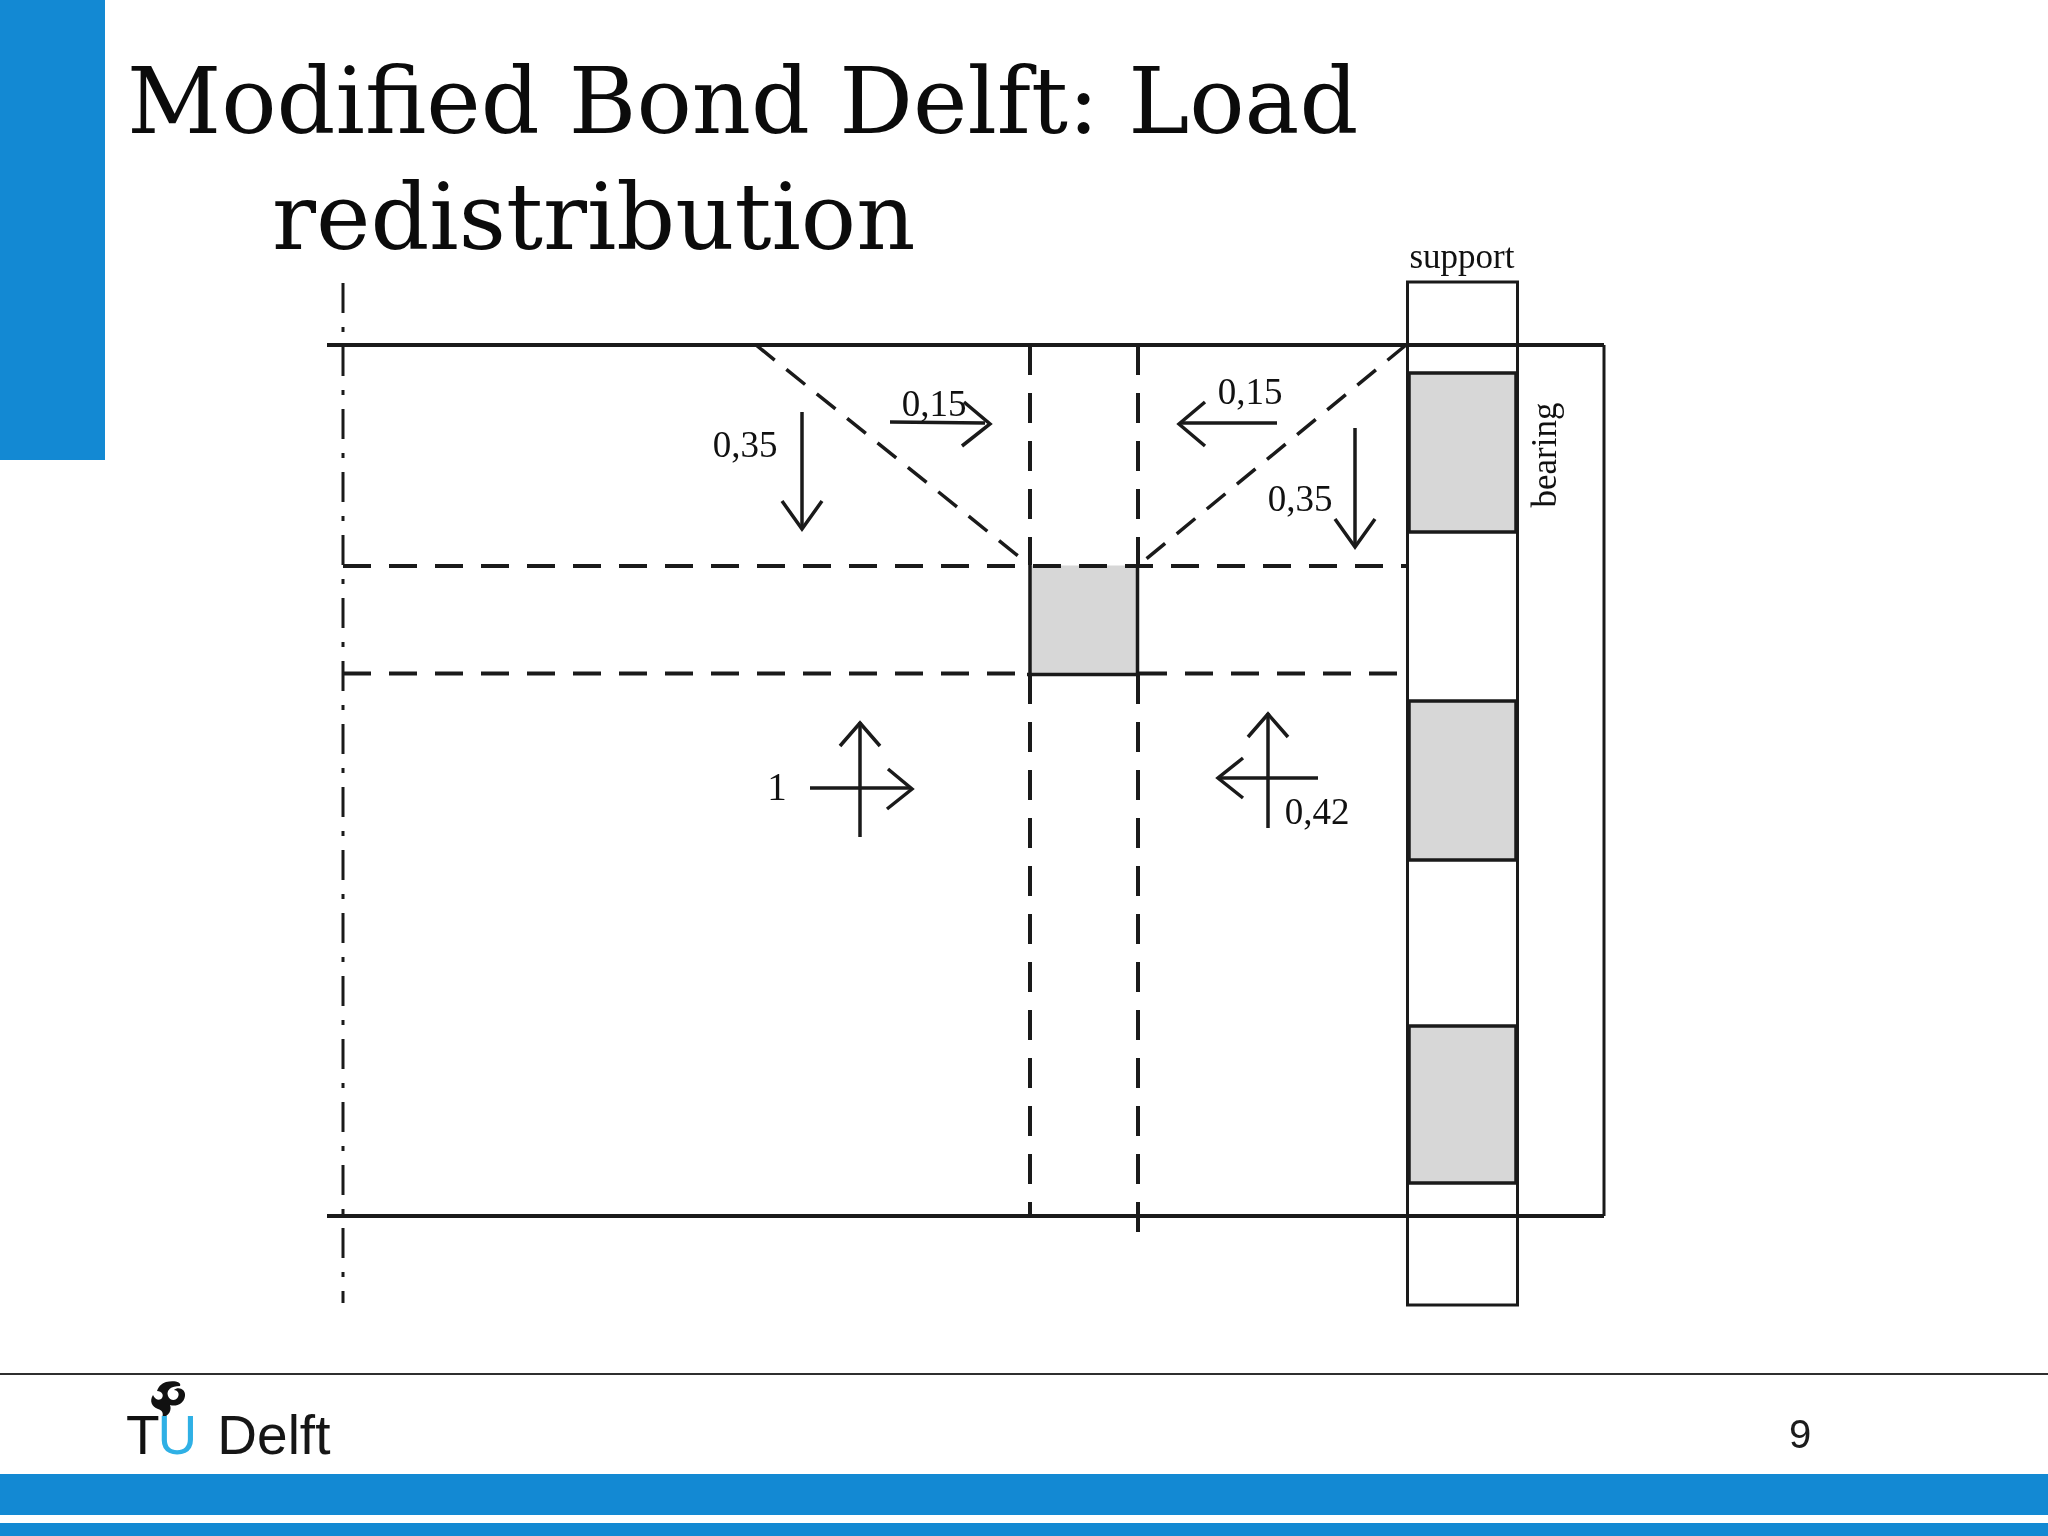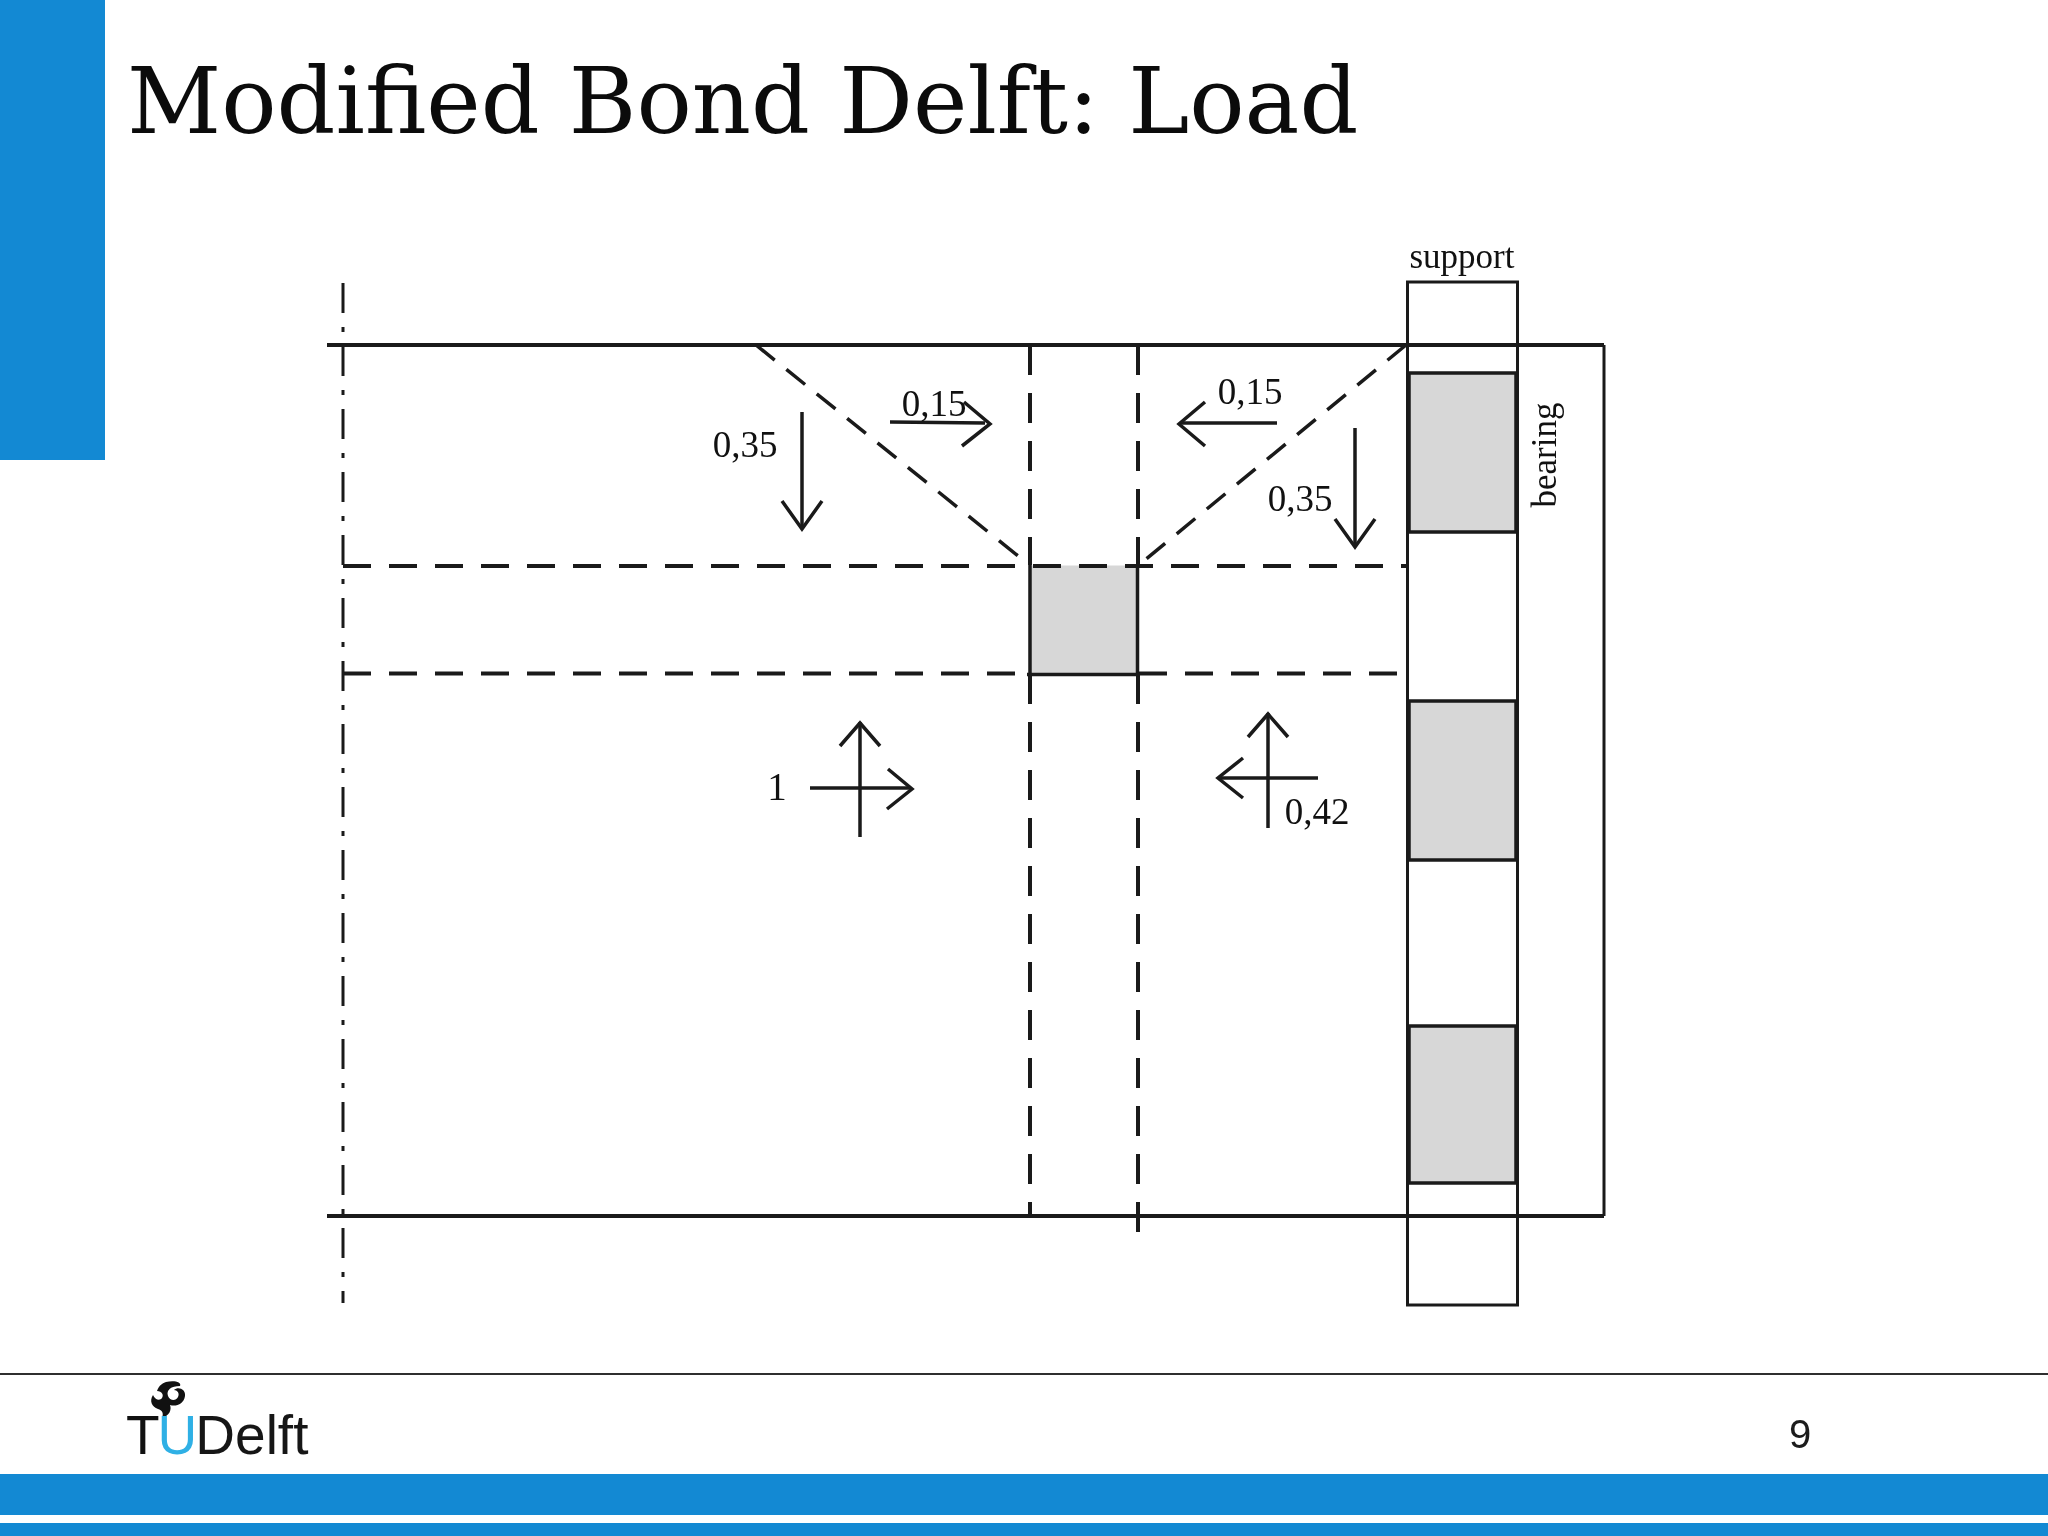--- a/index.html
+++ b/index.html
@@ -41,34 +41,35 @@
   .logo{
     position:absolute;left:126px;top:1380px;width:260px;height:88px;
   }
   .logo-flame{position:absolute;left:10px;top:0px;}
   .logo-text{
     position:absolute;left:0px;top:28px;
     font-size:55px;line-height:1;white-space:nowrap;
   }
   .logo-tu{font-weight:normal;color:#111;letter-spacing:-2px;}
   .logo-tu .u{color:#2fb0e5;}
-  .logo-delft{font-weight:normal;color:#161616;margin-left:0;letter-spacing:0px;}
+  .logo-delft{font-weight:normal;color:#161616;margin-left:22px;letter-spacing:0px;}
   .page-number{
     position:absolute;left:1789px;top:1414px;
     font-size:40px;color:#1c1c1c;line-height:1;
   }
 </style>
 </head>
 <body>
 
 <div class="slide">
 
   <div class="leftbar"></div>
 
   <div class="title-line title-1">Modified Bond Delft: Load</div>
+  <div class="title-line title-2">redistribution</div>
 
   <svg class="diagram-svg" width="2048" height="1536" viewBox="0 0 2048 1536">
     <g stroke="#1a1a1a" fill="none" stroke-linecap="butt">
 
       <rect x="1407.5" y="282" width="110" height="1023" fill="#ffffff" stroke-width="3"></rect>
 
       <rect x="1409" y="373" width="107" height="159" fill="#d7d7d7" stroke-width="3.5"></rect>
       <rect x="1409" y="701" width="107" height="159" fill="#d7d7d7" stroke-width="3.5"></rect>
       <rect x="1409" y="1026" width="107" height="157" fill="#d7d7d7" stroke-width="3.5"></rect>
 

